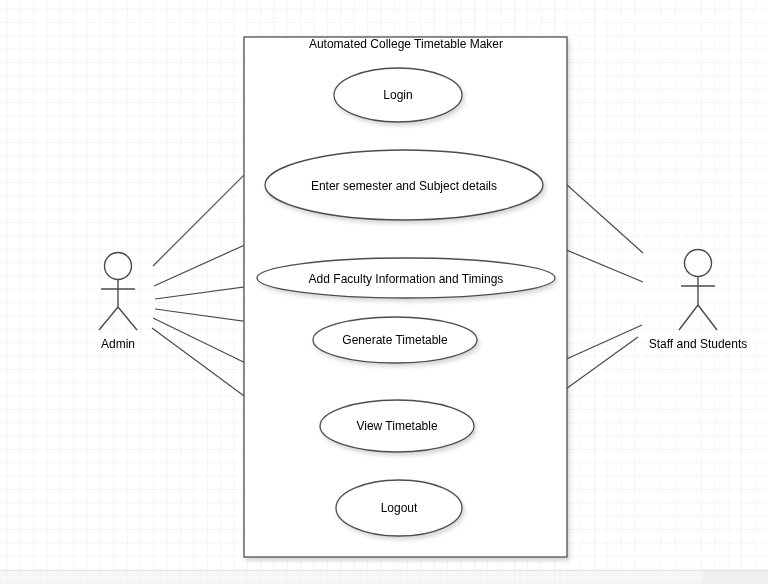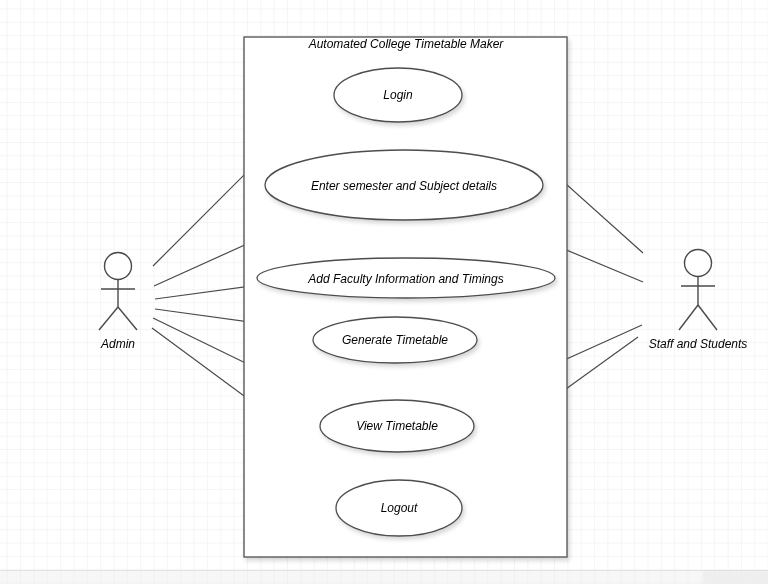--- a/index.html
+++ b/index.html
@@ -7,21 +7,20 @@
     padding: 0;
     background: #ffffff;
     font-family: "Liberation Sans", sans-serif;
   }
   .stage {
     position: relative;
     width: 768px;
     height: 584px;
     overflow: hidden;
     background: #e5e5e5;
-    font-style: italic;
   }
   svg {
     display: block;
   }
   .shape-stroke {
     fill: #ffffff;
     stroke: #4d4d4d;
     stroke-width: 1.3;
   }
   .edge {

